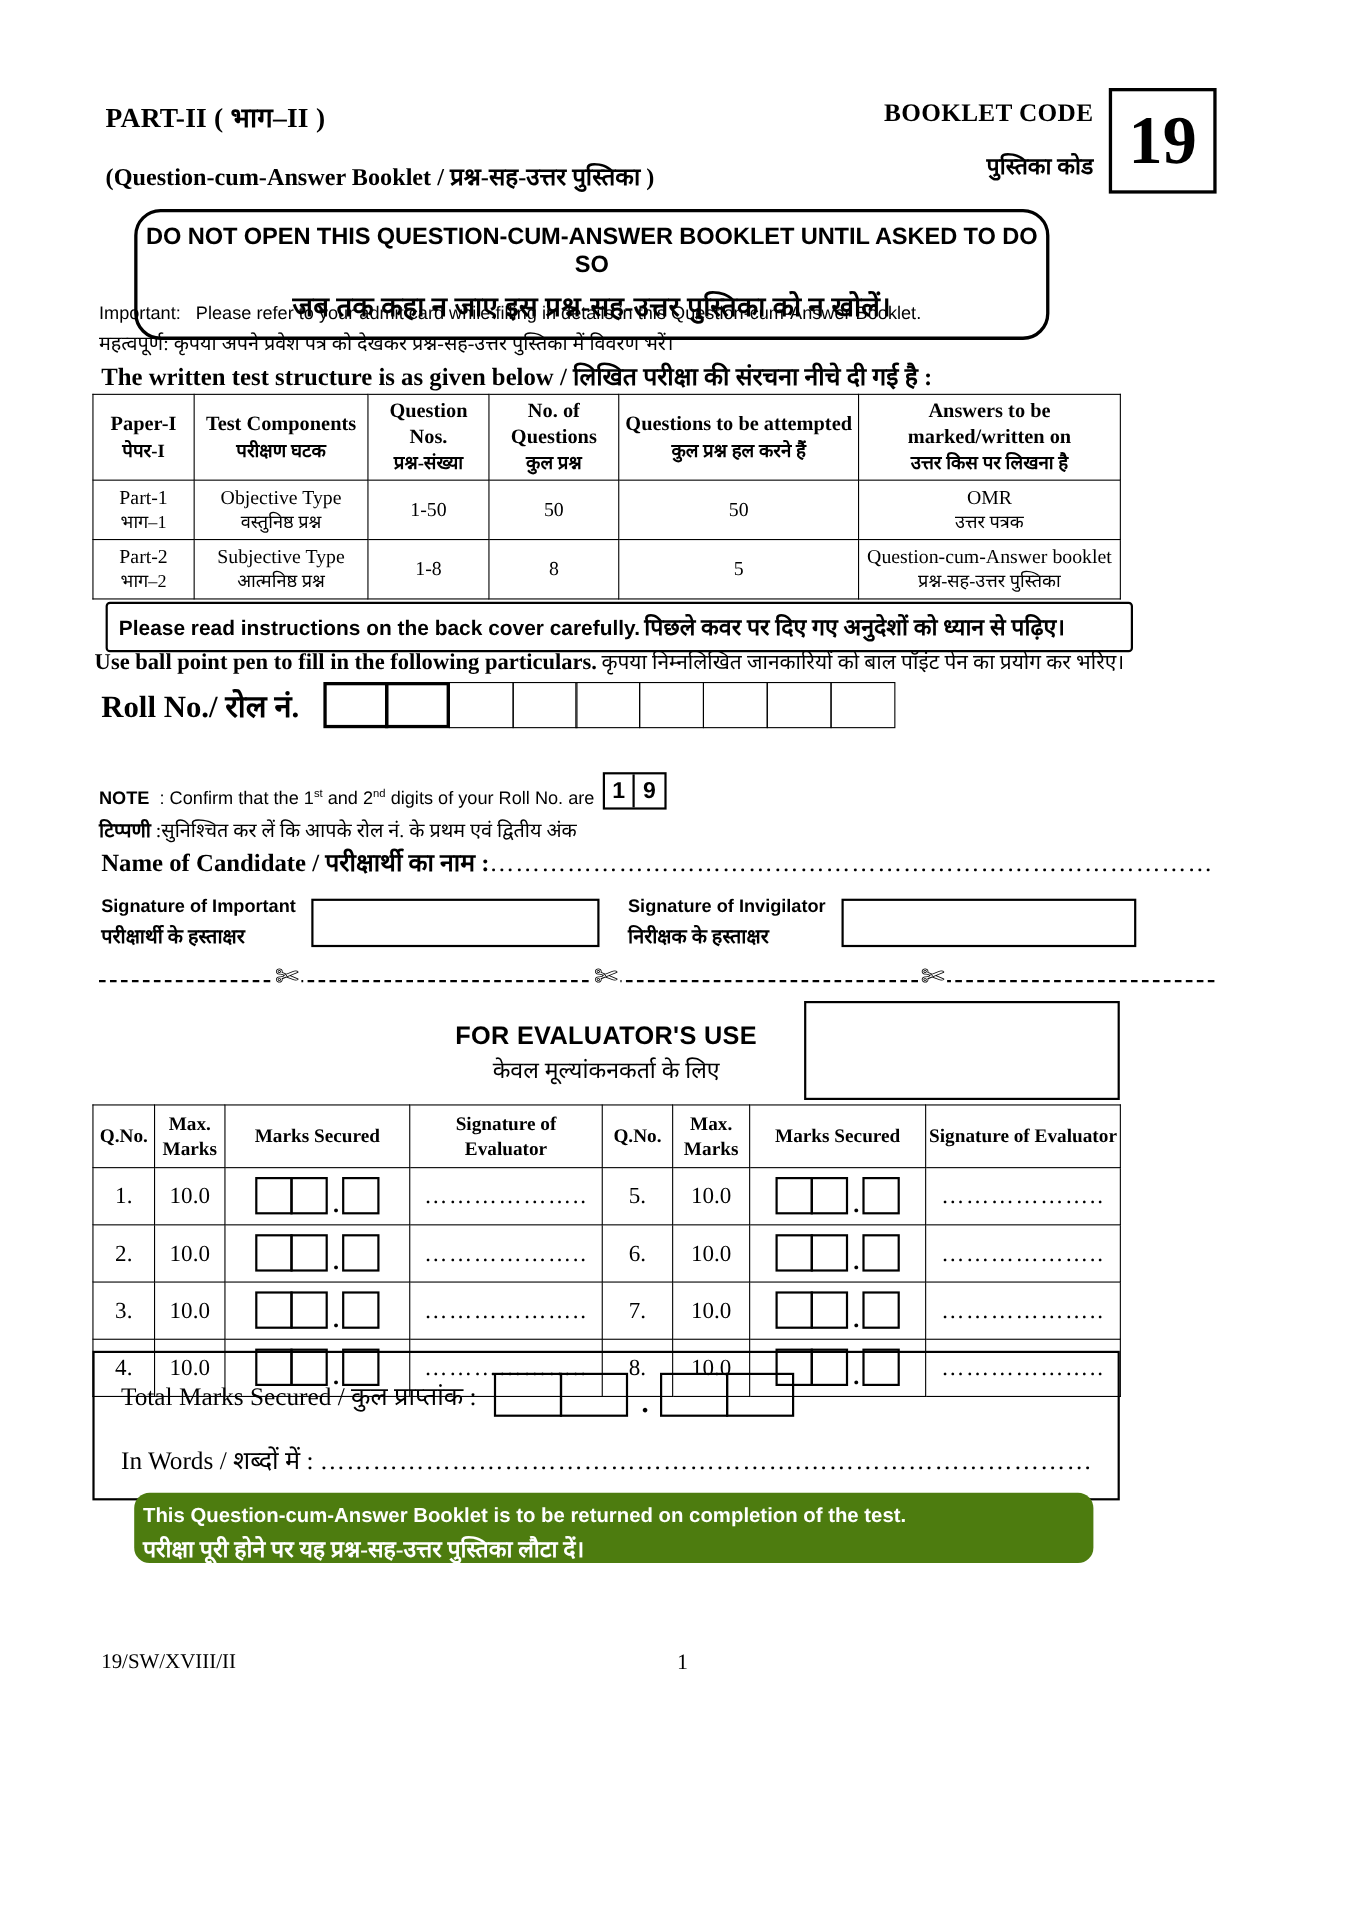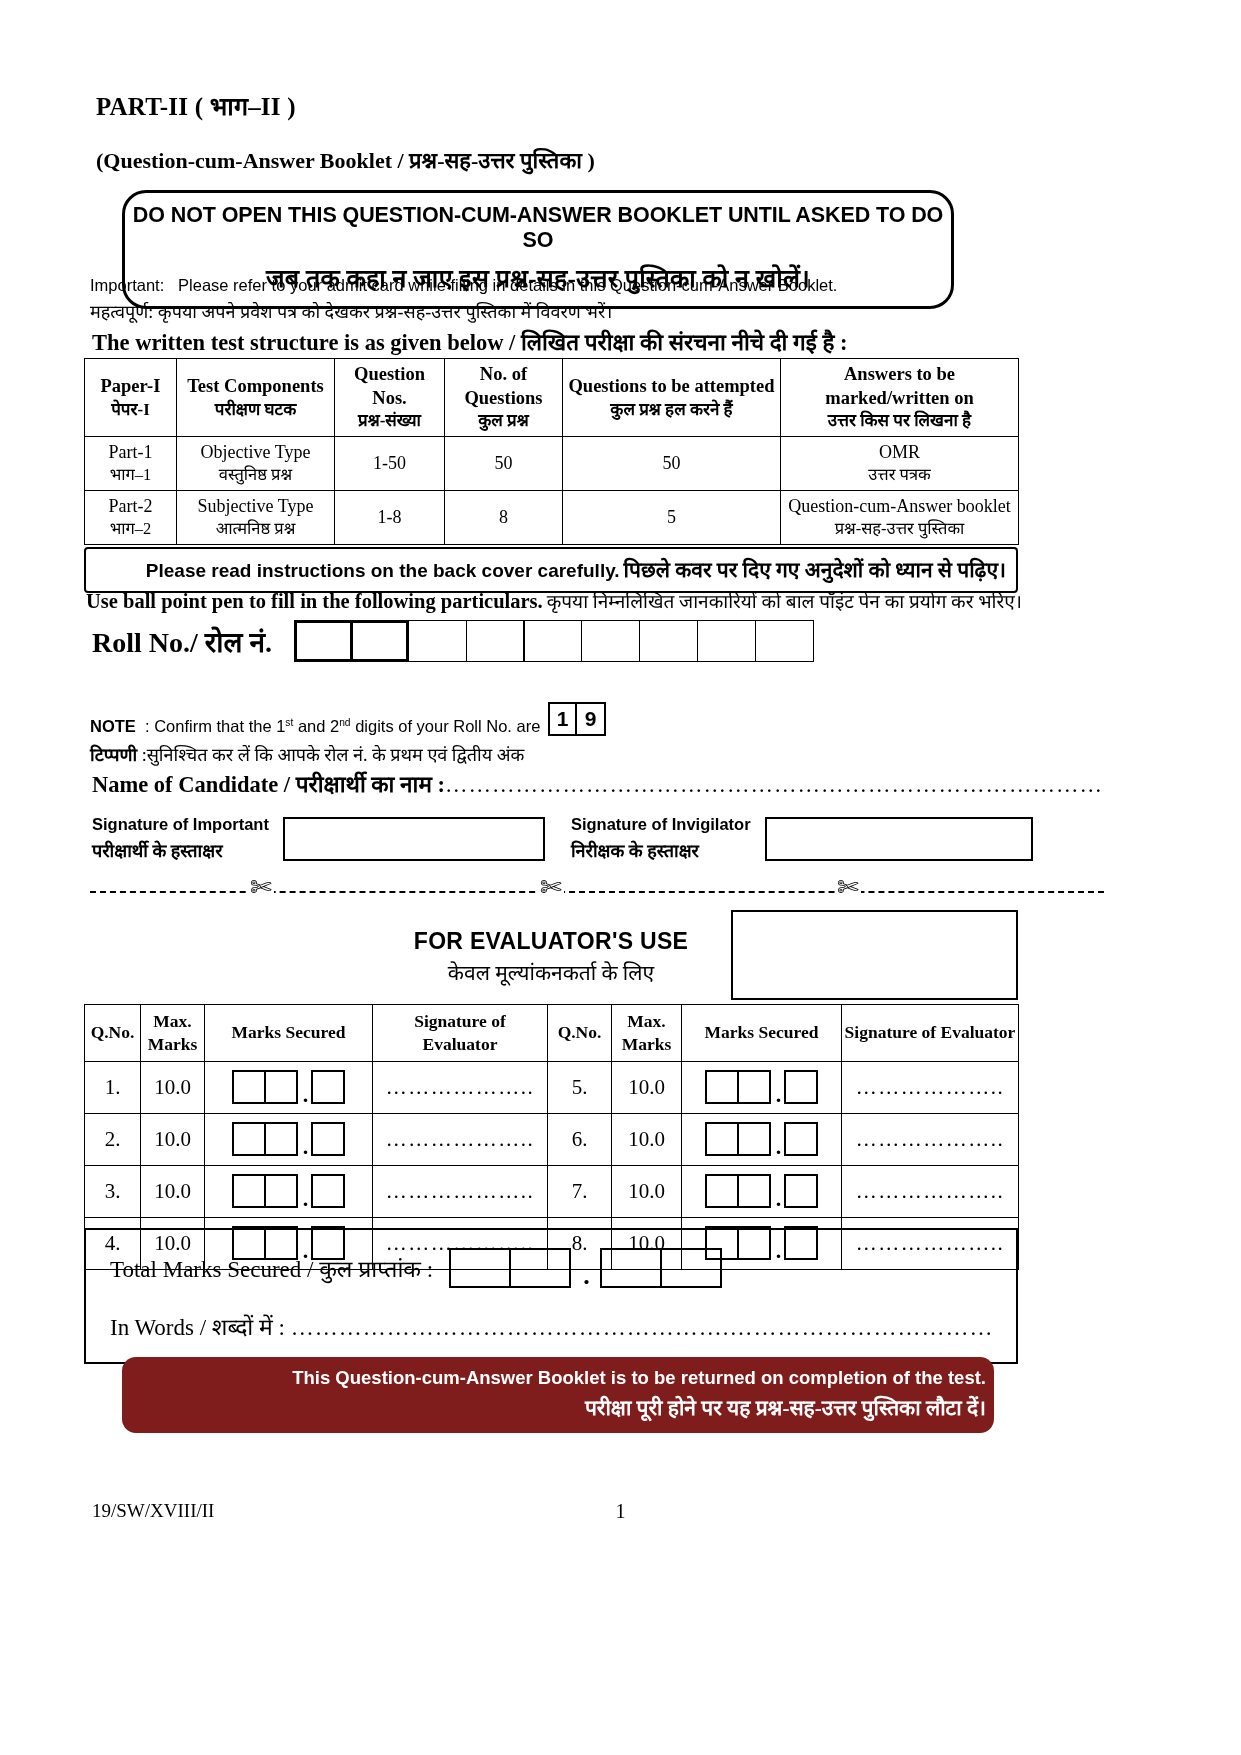--- a/index.html
+++ b/index.html
@@ -108,25 +108,24 @@
   table.struct th { font-size: 18.5px; font-weight: bold; line-height: 1.28; }
   table.struct th .hi { font-size: 17px; }
   table.struct td { font-size: 18px; line-height: 1.3; }
   table.struct td .hi { font-size: 16.5px; }
   td.leftcell { text-align: left; padding-left: 10px; }
   .c1 { width: 92px; } .c2 { width: 158px; } .c3 { width: 110px; }
   .c4 { width: 118px; } .c5 { width: 218px; } .c6 { width: 238px; }
 
   
   .pleaseread {
-    position: absolute; left: 84px; top: 547px; width: 934px;
+    position: absolute; left: 96px; top: 547px; width: 934px;
     border: 2.5px solid #000; border-radius: 4px;
     padding: 6px 10px 8px 10px;
     white-space: nowrap;
-    text-align: right;
   }
   .pleaseread .en {
     font-family: "Liberation Sans", sans-serif;
     font-size: 19px; font-weight: bold;
   }
   .pleaseread .hi { font-size: 21px; font-weight: bold; }
 
   
   .ballpoint {
     position: absolute; left: 86px; top: 588px; width: 1010px;
@@ -272,24 +271,24 @@
   .total-cells .bigdot { margin: 0 12px; font-size: 26px; font-weight: bold; position: relative; top: 8px; }
   .inwords {
     margin-top: 22px;
     font-size: 23px;
     white-space: nowrap; overflow: hidden;
   }
 
   
   .returnbanner {
     position: absolute; left: 122px; top: 1357px; width: 872px;
-    background: #7f1d1d; color: #fff;
+    background: #4d7c0f; color: #fff;
     border-radius: 14px;
-    text-align: right;
-    padding: 10px 8px 12px 8px;
+    text-align: left;
+    padding: 10px 8px 0 8px;
   }
   .returnbanner .en {
     font-family: "Liberation Sans", sans-serif;
     font-size: 18.5px; font-weight: bold;
   }
   .returnbanner .hi { font-size: 21px; font-weight: bold; margin-top: 4px; }
 
   
   .footer-left {
     position: absolute; left: 92px; top: 1500px;
@@ -305,20 +304,27 @@
 </head>
 <body>
 
 <div class="page">
 
   <div class="header">
     <div class="hdr-row">
       <div class="hdr-left">
         <div class="part-title">PART-II ( भाग–II )</div>
         <div class="part-sub">(Question-cum-Answer Booklet / प्रश्न-सह-उत्तर पुस्तिका )</div>
+      </div>
+      <div class="hdr-right">
+        <div class="bc-labels">
+          <div class="bc-en">BOOKLET CODE</div>
+          <div class="bc-hi">पुस्तिका कोड</div>
+        </div>
+        <div class="bc-box">19</div>
       </div>
     </div>
   </div>
 
   <div class="donotopen">
     <div class="l1">DO NOT OPEN THIS QUESTION-CUM-ANSWER BOOKLET UNTIL ASKED TO DO SO</div>
     <div class="l2">जब तक कहा न जाए इस प्रश्न-सह-उत्तर पुस्तिका को न खोलें।</div>
   </div>
 
   <div class="important">

